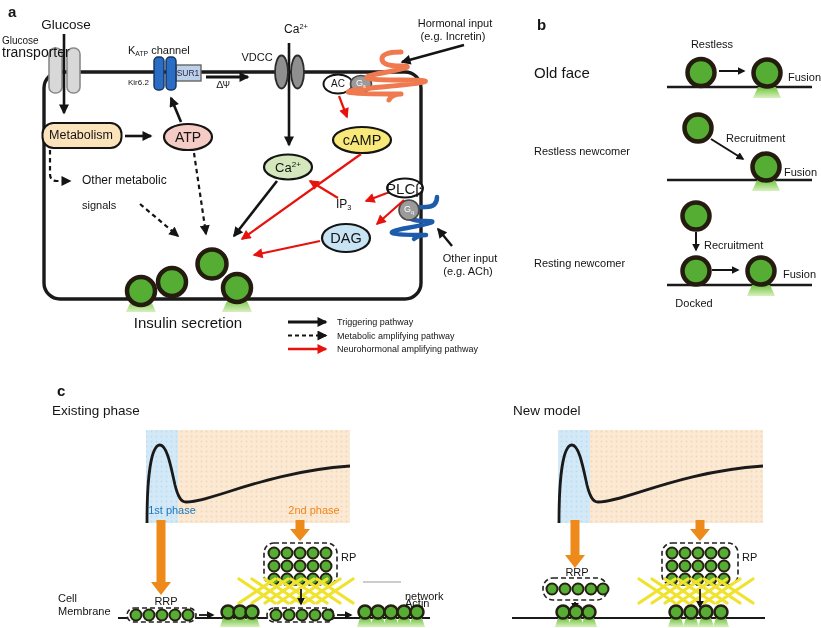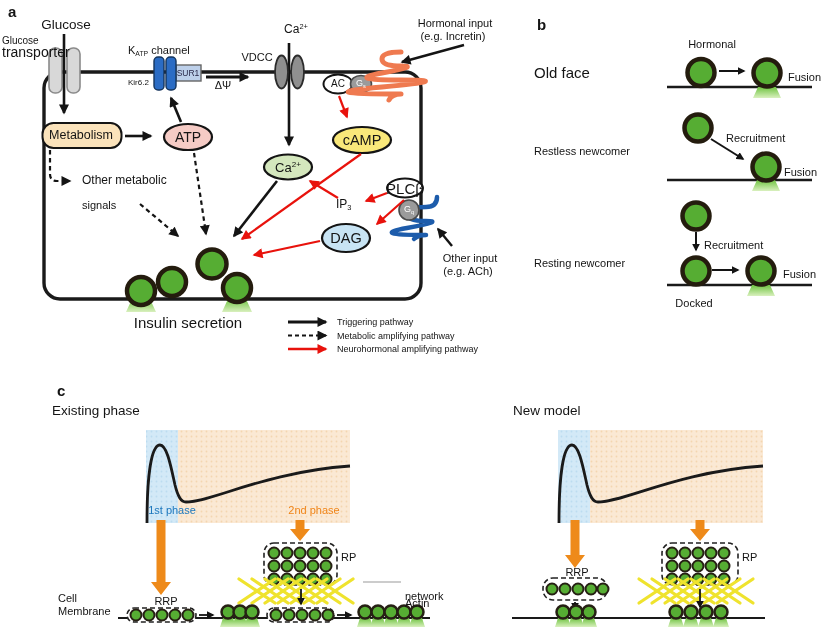--- a/index.html
+++ b/index.html
@@ -4,21 +4,21 @@
 <style>
   html,body{margin:0;padding:0;background:#fff;}
   #fig{position:relative;width:821px;height:628px;background:#fff;overflow:hidden;
        font-family:"Liberation Sans","DejaVu Sans",sans-serif;}
   #gfx{position:absolute;left:0;top:0;}
   .t{position:absolute;white-space:nowrap;transform:translate(-50%,-50%);color:#141414;line-height:1;}
   .tl{position:absolute;white-space:nowrap;transform:translate(0,-50%);color:#141414;line-height:1;}
   .b{font-weight:bold;}
   .sub{font-size:0.62em;vertical-align:-0.3em;}
   .sup{font-size:0.62em;vertical-align:0.5em;}
-  .serif{font-family:Liberation Sans, sans-serif;}
+  .serif{font-family:Liberation Mono, monospace;}
   .wh{color:#fff;}
 </style>
 </head>
 <body>
 
 <div id="fig">
 
 <svg id="gfx" width="821" height="628" viewBox="0 0 821 628">
   <defs>
     <marker id="mk" viewBox="0 0 10 10" refX="8.5" refY="5" markerWidth="11" markerHeight="10" orient="auto" markerUnits="userSpaceOnUse">
@@ -301,21 +301,21 @@
 <span class="t wh" style="left:409px;top:210px;font-size:9px"><span>G</span><span class="sub">q</span></span>
 <span class="t" style="left:346px;top:238px;font-size:14.5px">DAG</span>
 <span class="t" style="left:470px;top:258px;font-size:11px">Other input</span>
 <span class="t" style="left:468px;top:271px;font-size:11px">(e.g. ACh)</span>
 <span class="t" style="left:188px;top:322px;font-size:15px">Insulin secretion</span>
 <span class="tl" style="left:337px;top:322px;font-size:9px">Triggering pathway</span>
 <span class="tl" style="left:337px;top:335.5px;font-size:9px">Metabolic amplifying pathway</span>
 <span class="tl" style="left:337px;top:349px;font-size:9px">Neurohormonal amplifying pathway</span>
 
 <span class="tl b" style="left:537px;top:24px;font-size:15px">b</span>
-<span class="t" style="left:712px;top:44px;font-size:11px">Hormonal</span>
+<span class="t" style="left:712px;top:44px;font-size:11px">Restless</span>
 <span class="tl" style="left:534px;top:72px;font-size:15px">Old face</span>
 <span class="tl" style="left:788px;top:77px;font-size:11px">Fusion</span>
 <span class="tl" style="left:534px;top:151px;font-size:11px">Restless newcomer</span>
 <span class="tl" style="left:726px;top:138px;font-size:11px">Recruitment</span>
 <span class="tl" style="left:784px;top:172px;font-size:11px">Fusion</span>
 <span class="tl" style="left:534px;top:263px;font-size:11px">Resting newcomer</span>
 <span class="tl" style="left:704px;top:245px;font-size:11px">Recruitment</span>
 <span class="t" style="left:694px;top:303px;font-size:11px">Docked</span>
 <span class="tl" style="left:783px;top:274px;font-size:11px">Fusion</span>
 

